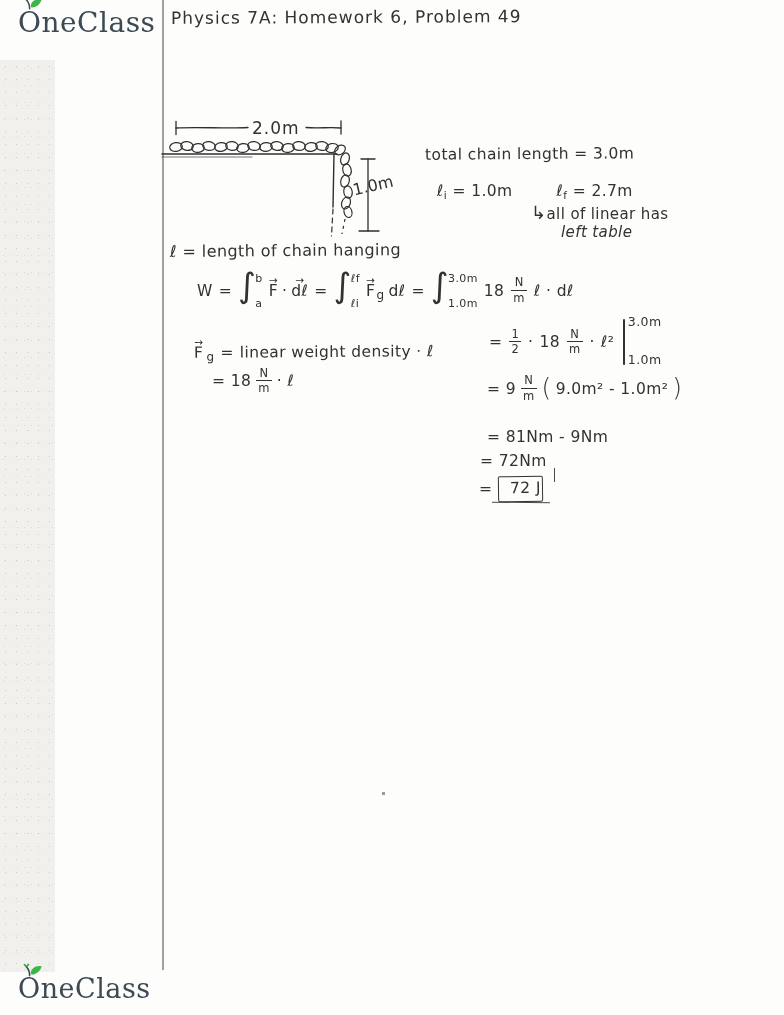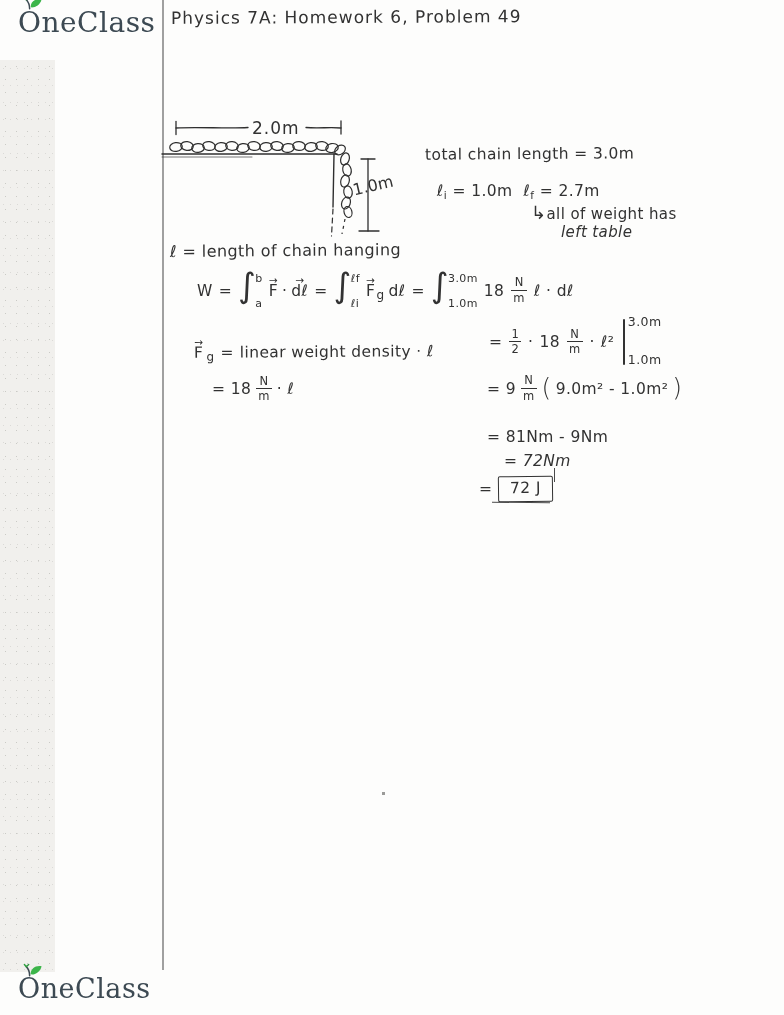--- a/index.html
+++ b/index.html
@@ -41,21 +41,21 @@
   .frac{display:inline-flex;flex-direction:column;align-items:center;font-size:11.5px;line-height:1.15;margin:0 1px;}
   .frac .den{border-top:1.4px solid #323232;padding:1px 2px 0 2px;}
   .vec{position:relative;display:inline-block;}
   .vec .arr{position:absolute;top:-.72em;left:50%;transform:translateX(-50%);font-size:.68em;letter-spacing:0;}
   .gsub{font-size:12px;transform:translateY(4px);margin-left:-3px;}
   .subi{font-size:10.5px;vertical-align:-3px;}
   .eval{display:inline-flex;align-items:center;margin-left:3px;}
   .eval .bar{width:1.5px;height:46px;background:#323232;border-radius:1px;}
   .eval .bounds{display:flex;flex-direction:column;justify-content:space-between;height:50px;font-size:12.5px;line-height:1;margin-left:3px;transform:translateY(-1px);}
   .paren{font-size:25px;font-weight:200;transform:translateY(-1px);}
-  .answer-box{border:1.8px solid #323232;border-radius:2px;padding:2px 11px 4px 11px;transform:rotate(-.8deg);display:inline-block;}
+  .answer-box{border:1.8px solid #323232;border-radius:2px;padding:2px 1px 4px 11px;transform:rotate(-.8deg);display:inline-block;}
   .box-underline{left:492px;top:502px;width:58px;height:1.4px;background:#4a4a4a;transform:rotate(.6deg);}
   .box-tick{left:554px;top:468px;width:1.4px;height:14px;background:#4a4a4a;}
   .speck{left:382px;top:792px;width:3px;height:3px;background:#9a9a98;}
   .branch .l2{padding-left:30px;font-style:italic;}
   svg text{font-family:"DejaVu Sans",sans-serif;}
 </style>
 </head>
 <body>
 
 <div class="abs scan-band"></div>
@@ -122,28 +122,28 @@
     <path d="M368,159 V231"></path>
     <path d="M361,159 H375"></path>
     <path d="M359,231 H379"></path>
   </g>
   <text x="352" y="192" font-size="16" fill="#323232" transform="rotate(-13 368 184)">1.0m</text>
 </svg>
 
 <div class="abs hand" style="left:425px;top:145px;transform:rotate(-.4deg);">total chain length = 3.0m</div>
 
 <div class="abs hand" style="left:437px;top:182px;">
-  <span class="row" style="gap:11px;">
+  <span class="row" style="gap:44px;">
     <span><span>ℓ</span><span class="subi">i</span> <span>= 1.0m</span></span>
     <span><span>ℓ</span><span class="subi">f</span> <span>= 2.7m</span></span>
   </span>
 </div>
 
 <div class="abs hand branch" style="left:531px;top:202px;font-size:15px;">
-  <div><span style="font-size:18px;">↳</span><span>all of weight has</span></div>
+  <div><span style="font-size:18px;">↳</span><span>all of linear has</span></div>
   <div class="l2">left table</div>
 </div>
 
 <div class="abs hand" style="left:170px;top:241px;font-size:16px;transform:rotate(-.5deg);">ℓ = length of chain hanging</div>
 
 <div class="abs hand" style="left:197px;top:272px;">
   <span class="row">
     <span>W</span>
     <span>=</span>
     <span class="int">
@@ -214,21 +214,21 @@
 </div>
 
 <div class="abs hand" style="left:194px;top:343px;transform:rotate(-.4deg);">
   <span class="row">
     <span class="vec"><span class="arr">→</span><span>F</span></span>
       <span class="gsub">g</span>
     <span>=</span>
     <span>linear weight density · ℓ</span>
   </span>
 </div>
-<div class="abs hand" style="left:212px;top:367px;margin-top:8px;">
+<div class="abs hand" style="left:212px;top:367px;">
   <span class="row tight">
     <span>= 18</span>
     <span class="frac">
         <span>N</span>
         <span class="den">m</span>
       </span>
     <span>· ℓ</span>
   </span>
 </div>
 
@@ -239,21 +239,21 @@
         <span>N</span>
         <span class="den">m</span>
       </span>
     <span class="paren">(</span>
     <span>9.0m² - 1.0m²</span>
     <span class="paren">)</span>
   </span>
 </div>
 
 <div class="abs hand" style="left:487px;top:428px;">= 81Nm - 9Nm</div>
-<div class="abs hand" style="left:504px;top:452px;font-style:italic;">= 72Nm</div>
+<div class="abs hand" style="left:480px;top:452px;">= 72Nm</div>
 <div class="abs hand" style="left:479px;top:476px;">
   <span class="row">
     <span>=</span>
     <span class="answer-box">72 J</span>
   </span>
 </div>
 <div class="abs box-underline"></div>
 <div class="abs box-tick"></div>
 
 <div class="abs logo logo-bottom">

